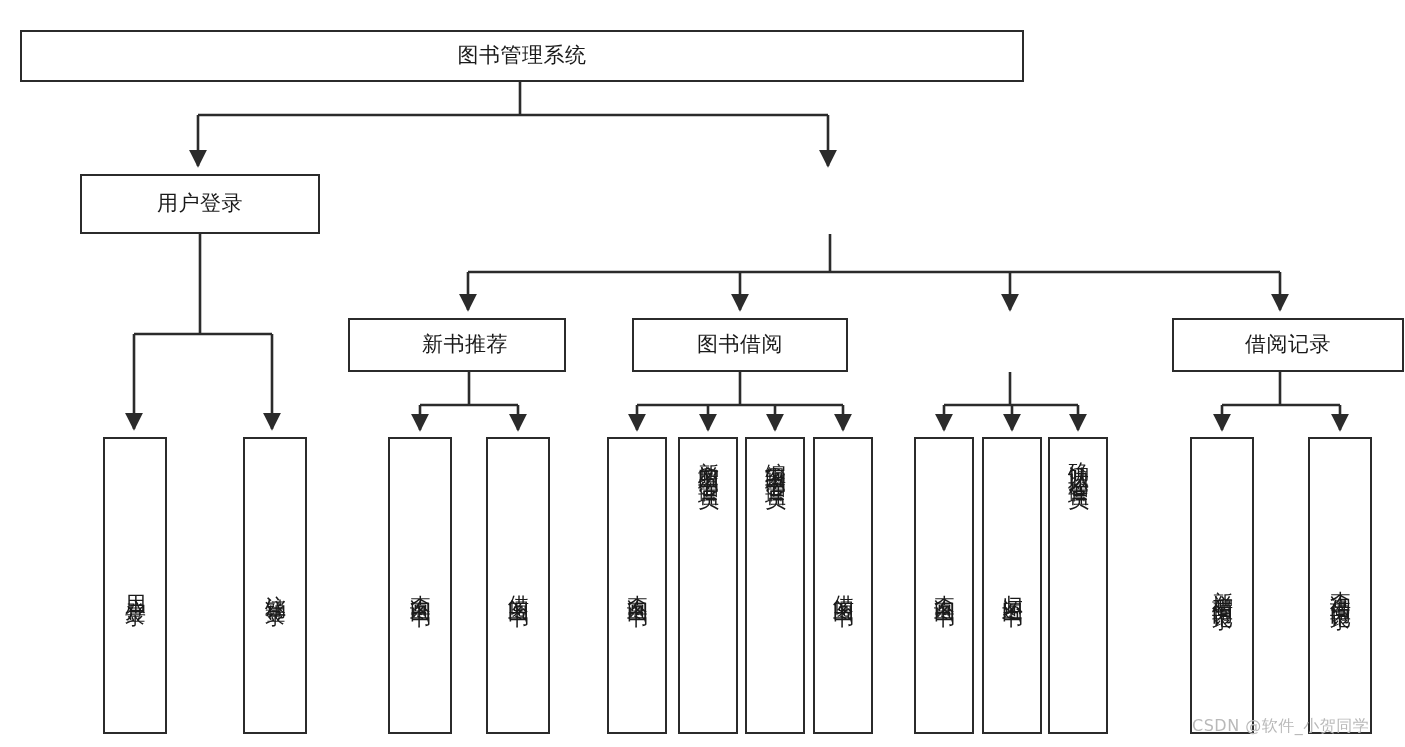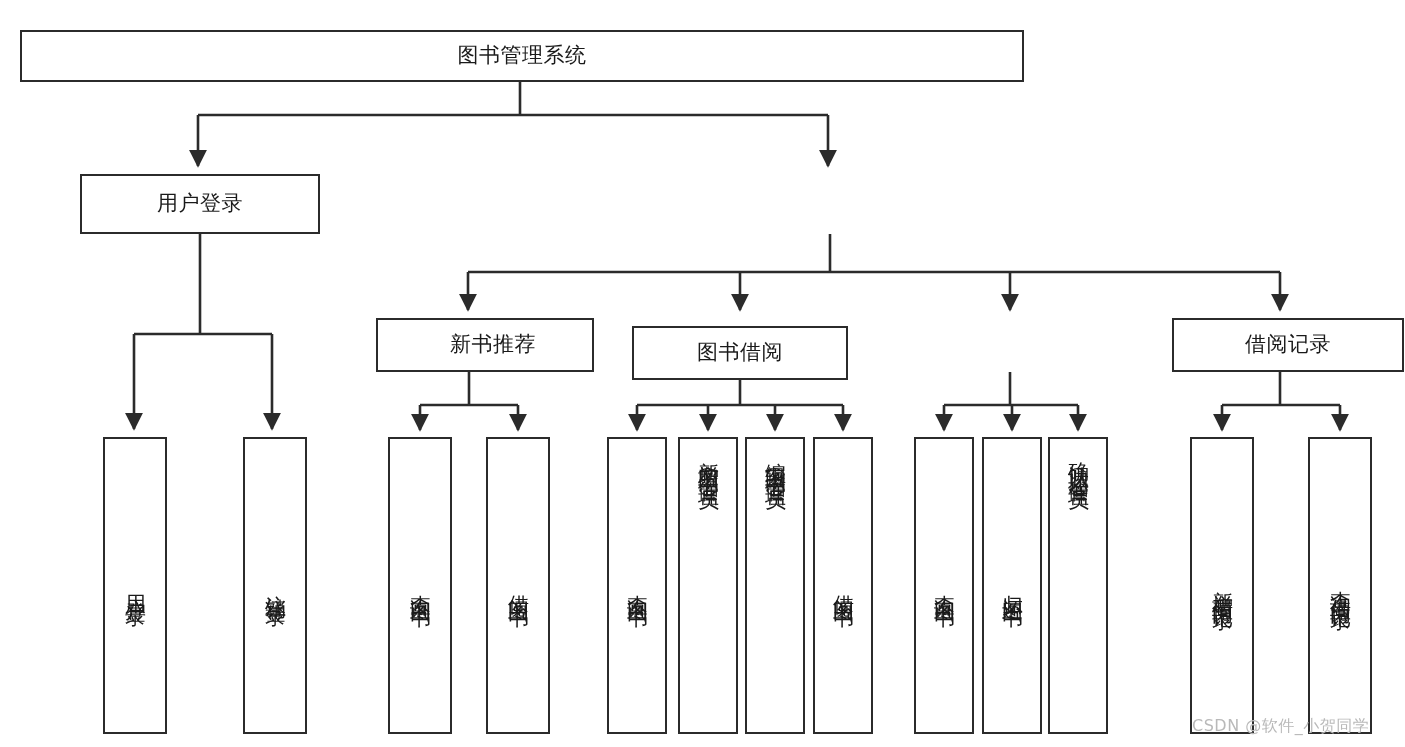--- a/index.html
+++ b/index.html
@@ -123,24 +123,24 @@
   </svg>
 
   <div class="node horiz" style="left:20px; top:14px; width:1004px; height:52px;margin-top:16px;">
     <span>图书管理系统</span>
   </div>
 
   <div class="node horiz" style="left:80px; top:174px; width:240px; height:60px;">
     <span>用户登录</span>
   </div>
 
-  <div class="node horiz" style="left:376px; top:318px; width:218px; height:54px;padding-left:16px;">
+  <div class="node horiz" style="left:348px; top:318px; width:218px; height:54px;padding-left:16px;">
     <span>新书推荐</span>
   </div>
-  <div class="node horiz" style="left:632px; top:326px; width:216px; height:54px;">
+  <div class="node horiz" style="left:632px; top:318px; width:216px; height:54px;">
     <span>图书借阅</span>
   </div>
   <div class="node horiz" style="left:1172px; top:318px; width:232px; height:54px;">
     <span>借阅记录</span>
   </div>
 
   <div class="node vert centered" style="left:103px; top:437px; width:64px; height:297px;">
     <span class="vtext">用户登录</span>
   </div>
   <div class="node vert centered" style="left:243px; top:437px; width:64px; height:297px;">

